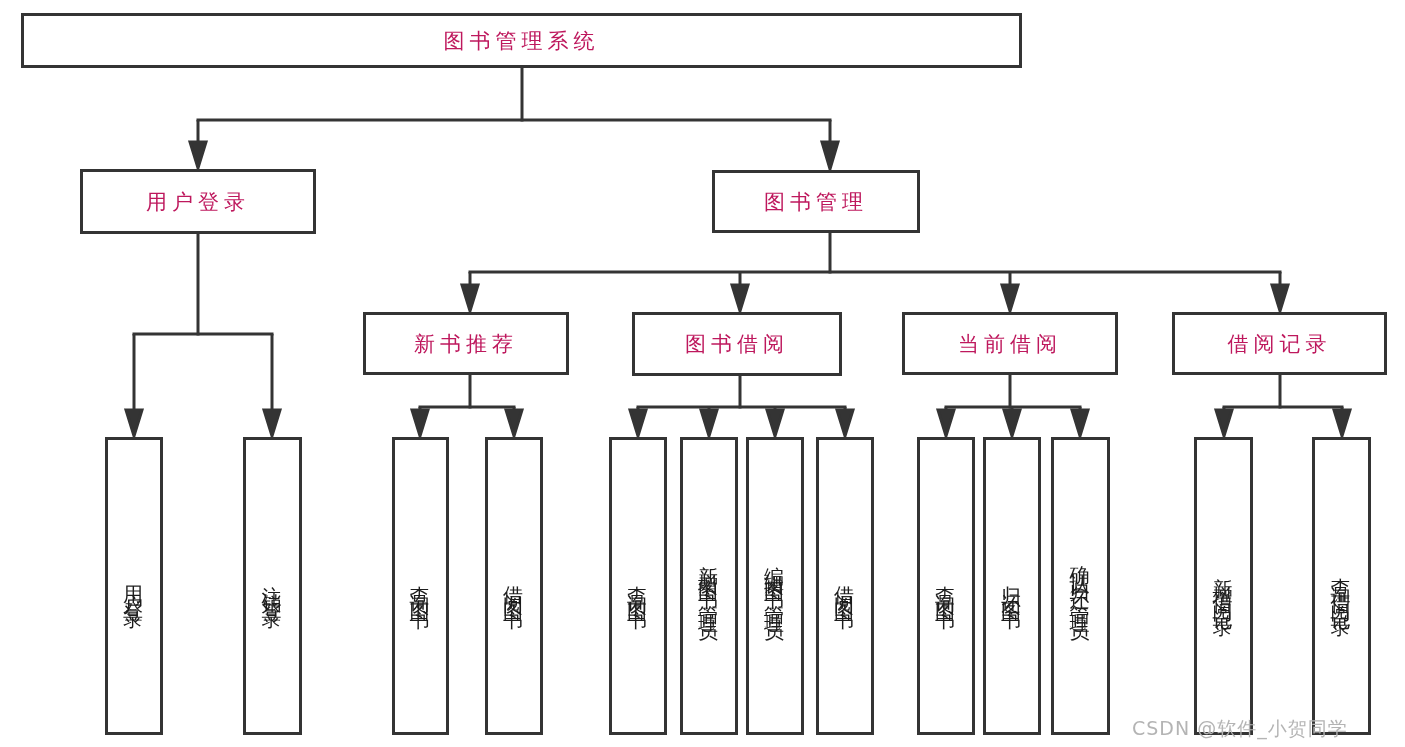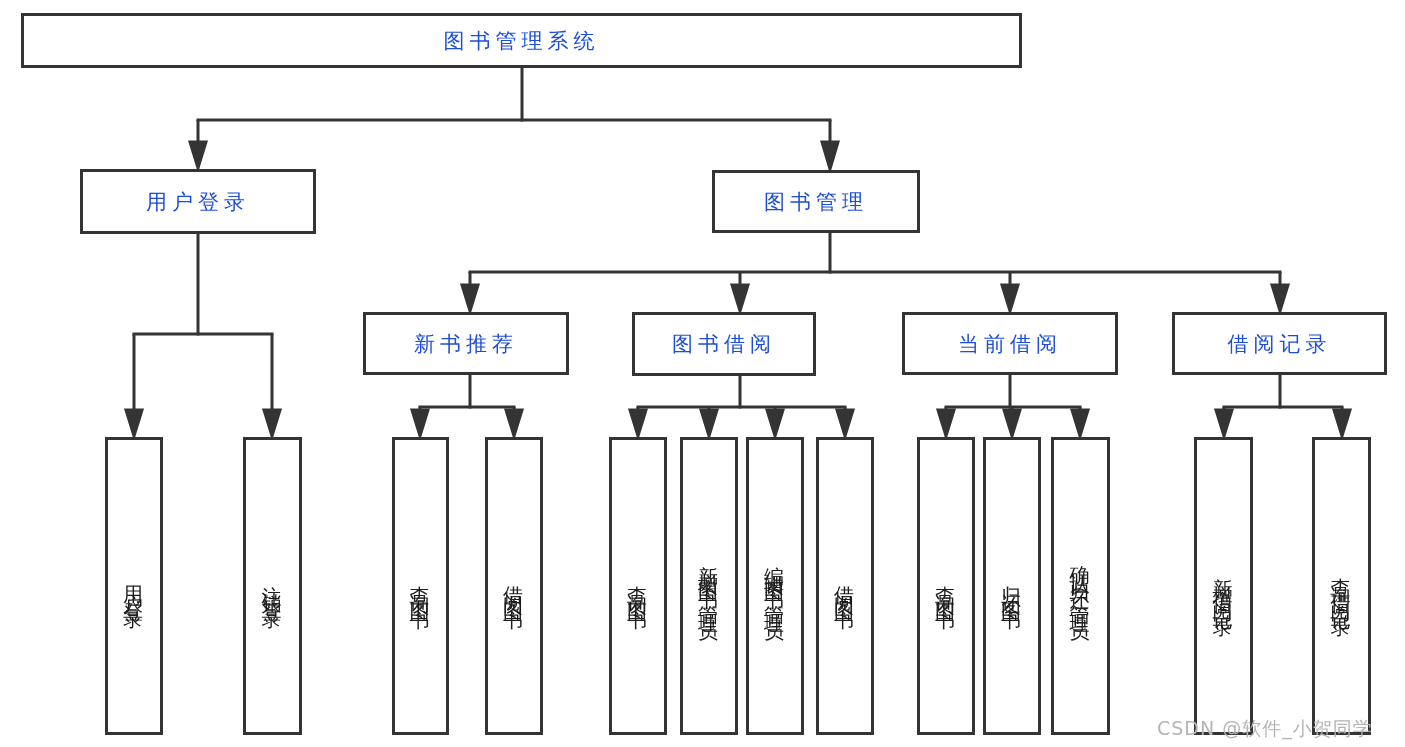--- a/index.html
+++ b/index.html
@@ -22,36 +22,36 @@
     border: 3px solid #343434;
     box-sizing: border-box;
     display: flex;
     align-items: center;
     justify-content: center;
     z-index: 1;
   }
   .box .label {
     font-size: 21px;
     letter-spacing: 5px;
-    color: #1d4ed8;
+    color: #be185d;
     white-space: nowrap;
     text-indent: 5px; 
     text-indent: 0;
   }
   .box.v .vtext {
     writing-mode: vertical-rl;
     text-orientation: mixed;
     font-size: 20px;
     letter-spacing: 8px;
     color: #1c1c1c;
     white-space: nowrap;
   }
   .watermark {
     position: absolute;
-    left: 1157px;
+    left: 1132px;
     top: 716px;
     font-size: 19px;
     letter-spacing: 1px;
     color: #b4b4b4;
     white-space: nowrap;
     z-index: 5;
   }
 </style>
 </head>
 <body>
@@ -143,21 +143,21 @@
   <div class="box" style="left:80px; top:169px; width:236px; height:65px;">
     <span class="label">用户登录</span>
   </div>
   <div class="box" style="left:712px; top:170px; width:208px; height:63px;">
     <span class="label">图书管理</span>
   </div>
 
   <div class="box" style="left:363px; top:312px; width:206px; height:63px;">
     <span class="label">新书推荐</span>
   </div>
-  <div class="box" style="left:632px; top:312px; width:184px; height:64px;text-align:right;">
+  <div class="box" style="left:632px; top:312px; width:210px; height:64px;text-align:right;">
     <span class="label">图书借阅</span>
   </div>
   <div class="box" style="left:902px; top:312px; width:216px; height:63px;">
     <span class="label">当前借阅</span>
   </div>
   <div class="box" style="left:1172px; top:312px; width:215px; height:63px;">
     <span class="label">借阅记录</span>
   </div>
 
   <div class="box v" style="left:105px; top:437px; width:58px; height:298px;">

